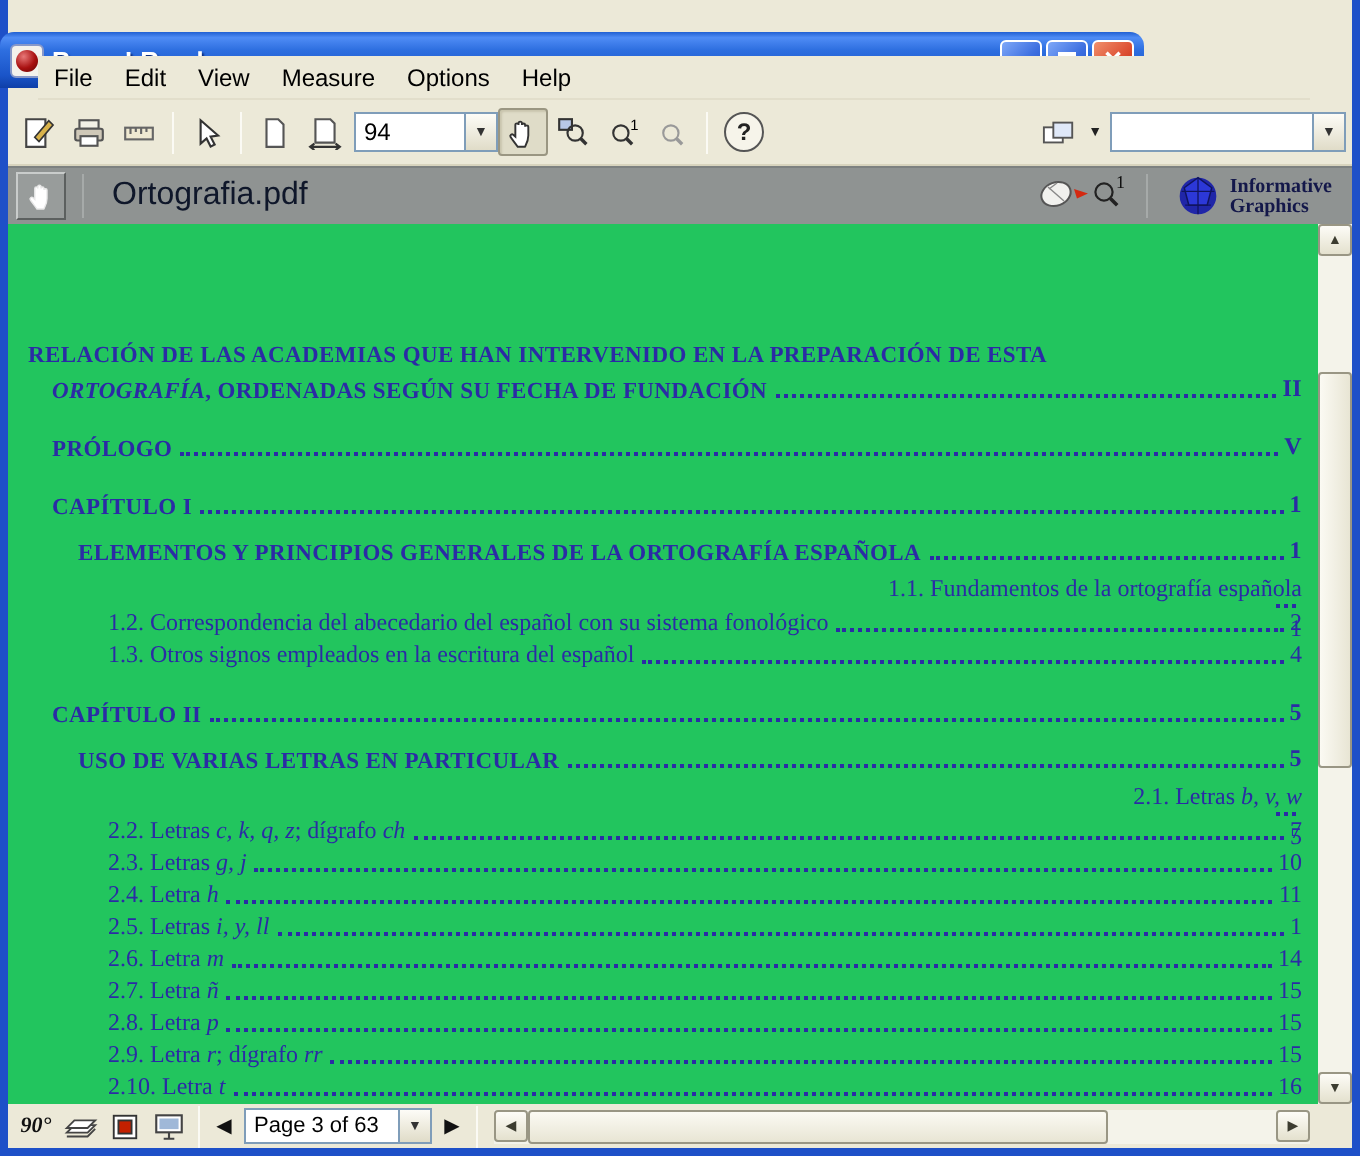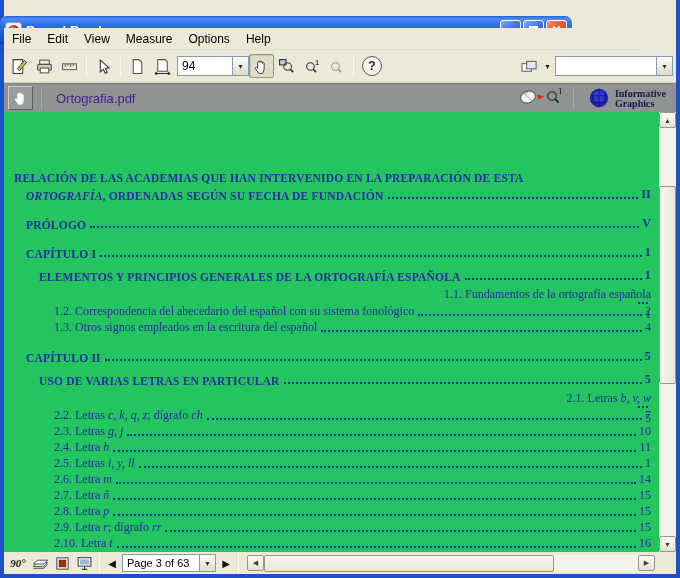--- a/index.html
+++ b/index.html
@@ -24,21 +24,21 @@
   .title{color:#fff;font-weight:bold;font-size:13px;text-shadow:1px 1px 1px #0A2A78;flex:1;}
   .winbtns{display:flex;gap:2px;}
   .wbtn{width:21px;height:21px;border:1px solid #fff;border-radius:3px;display:flex;
     align-items:center;justify-content:center;position:relative;cursor:default;}
   .wbtn.min,.wbtn.max{background:linear-gradient(135deg,#7FA8F8 0%,#3D6FE0 55%,#1E50C8 100%);}
   .wbtn.close{background:linear-gradient(135deg,#F0906C 0%,#DD4F33 55%,#B82810 100%);
     color:#fff;font-size:12px;font-weight:bold;}
   .minbar{position:absolute;left:4px;bottom:4px;width:8px;height:3px;background:#fff;}
   .maxbox{width:9px;height:9px;border:2px solid #fff;border-top-width:3px;}
   
-  .menubar{position:absolute;left:0;top:28px;width:636px;height:22px;background:#ECE9D8;
+  .menubar{position:absolute;left:15px;top:28px;width:636px;height:22px;background:#ECE9D8;
     display:flex;align-items:center;font-size:12px;color:#000;border-bottom:1px solid #E2DECB;}
   .menuitem{padding:3px 8px;}
   
   .toolbar{position:absolute;left:0;top:50px;width:672px;height:33px;background:#ECE9D8;
     display:flex;align-items:center;padding:0 3px;border-bottom:1px solid #D8D4BE;}
   .tbtn{width:25px;height:24px;display:flex;align-items:center;justify-content:center;border:1px solid transparent;border-radius:2px;}
   .tbtn svg{width:17px;height:17px;}
   .tbtn.active{border:1px solid #9A9682;background:#DFDCC8;box-shadow:inset 1px 1px 1px #c9c5ae;}
   .tsep{width:1px;height:21px;background:#A6A290;border-right:1px solid #FBFAF4;margin:0 4px;}
   .combo{height:20px;background:#fff;border:1px solid #7F9DB9;display:flex;align-items:stretch;font-size:12px;}
@@ -50,21 +50,21 @@
   .helpbtn{font-size:12px;font-weight:bold;color:#222;width:20px;height:20px;border:1px solid #555;
     border-radius:50%;display:flex;align-items:center;justify-content:center;margin-left:4px;background:#F6F4EA;}
   .tright{margin-left:auto;display:flex;align-items:center;}
   .ddarrow{font-size:7px;color:#222;margin:0 4px 0 2px;}
   
   .docbar{position:absolute;left:0;top:83px;width:672px;height:29px;background:#8F9392;
     display:flex;align-items:center;padding:0 4px;border-top:1px solid #7d8180;}
   .handbtn{width:25px;height:24px;display:flex;align-items:center;justify-content:center;
     border:1px solid;border-color:#c9cccb #5c605f #5c605f #c9cccb;background:#989c9b;}
   .dsep{width:1px;height:22px;background:#6f7372;border-right:1px solid #a6aaa9;margin:0 8px;}
-  .fname{color:#4c1d95;font-size:13px;margin-left:6px;flex:1;}
+  .fname{color:#0f172a;font-size:16px;margin-left:6px;flex:1;}
   .brand{display:flex;align-items:flex-end;gap:5px;padding:0 6px;}
   .brandtext{font-size:10px;line-height:10px;font-weight:bold;color:#14184a;font-family:"Liberation Serif",serif;}
   
   .viewport{position:absolute;left:0;top:112px;width:655px;height:440px;background:#22c55e;overflow:hidden;}
   .toc{padding:44px 8px 0 7px;font-family:"Liberation Serif",serif;color:#2B2BA5;}
   .row{display:flex;align-items:flex-end;margin-left:12px;}
   .row .lbl{white-space:nowrap;}
   .row .leader{flex:1;border-bottom:2px dotted #2B2BA5;margin:0 3px 3px 4px;min-width:10px;}
   .row .pg{font-size:12px;}
   .r-h1,.r-h2{font-size:11.5px;font-weight:bold;letter-spacing:0.2px;}

